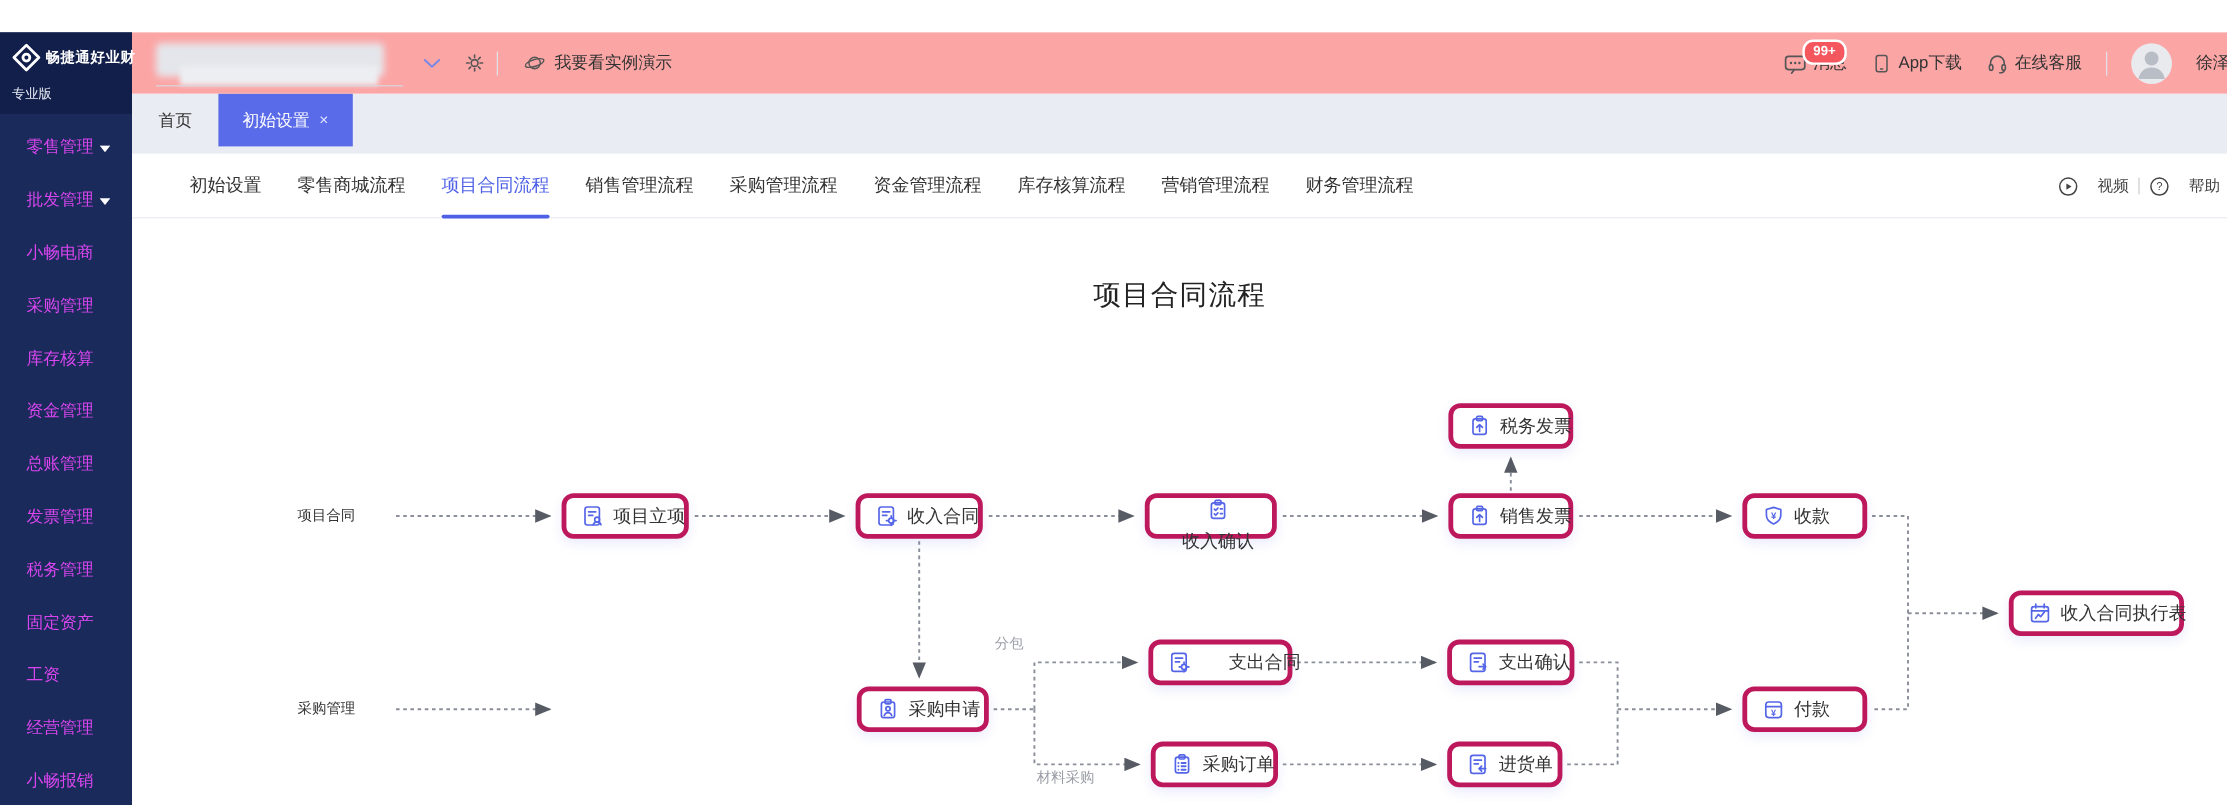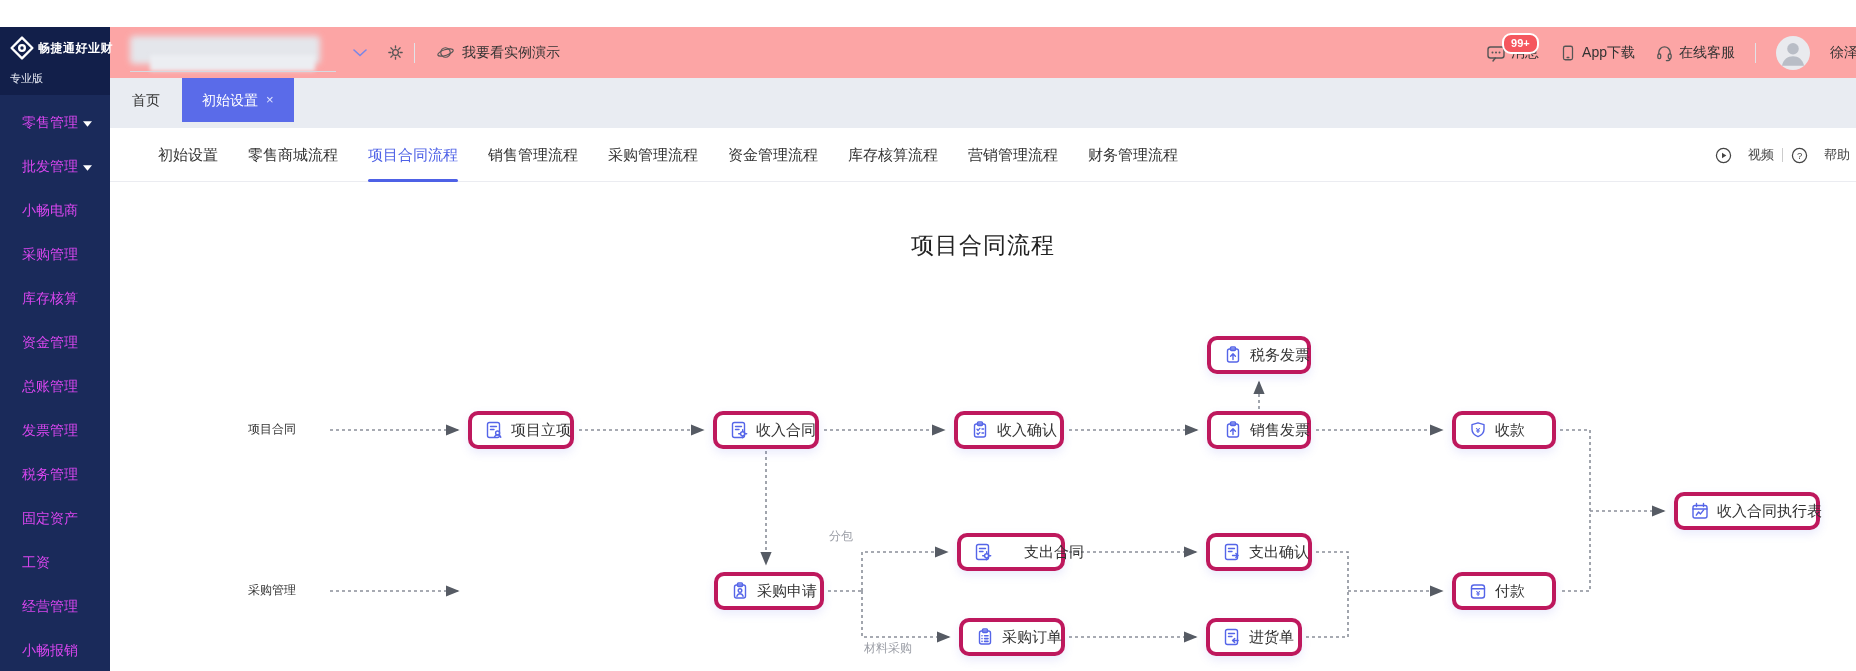--- a/index.html
+++ b/index.html
@@ -290,21 +290,21 @@
         </div>
         <div class="node" style="left: 713px; top: 411px; width: 106px; border-radius: 10px;">
           <svg width="20" height="20" viewBox="0 0 20 20" fill="none" stroke="#5565e8" stroke-width="1.4" stroke-linecap="round" stroke-linejoin="round">
             <rect x="3.5" y="2.5" width="12" height="15" rx="2"></rect>
             <path d="M6.5 6.5h6M6.5 9.5h3.5"></path>
             <circle cx="13.7" cy="13.8" r="2.1"></circle>
             <path d="M13.7 11v-1.2M13.7 17.8v-1.2M16.5 13.8h1.2M10.9 13.8H9.7"></path>
           </svg>
           <span>收入合同</span>
         </div>
-        <div class="node" style="left: 954px; top: 411px; width: 110px;">
+        <div class="node" style="left: 954px; top: 411px; width: 110px; flex-direction: column;">
           <svg width="20" height="20" viewBox="0 0 20 20" fill="none" stroke="#5565e8" stroke-width="1.4" stroke-linecap="round" stroke-linejoin="round">
             <rect x="4.5" y="4" width="11" height="13" rx="2"></rect>
             <rect x="7.5" y="2" width="5" height="3.5" rx="1"></rect>
             <path d="M7 9.3l1.1 1.1 1.8-2M12 9h1.6M7 13.3l1.1 1.1 1.8-2M12 13h1.6"></path>
           </svg>
           <span>收入确认</span>
         </div>
         <div class="node" style="left: 1207px; top: 411px; width: 104px; text-align: center;">
           <svg width="20" height="20" viewBox="0 0 20 20" fill="none" stroke="#5565e8" stroke-width="1.4" stroke-linecap="round" stroke-linejoin="round">
             <rect x="4.5" y="4" width="11" height="13" rx="2"></rect>
@@ -338,21 +338,21 @@
         </div>
         <div class="node" style="left: 714px; top: 572px; width: 110px;">
           <svg width="20" height="20" viewBox="0 0 20 20" fill="none" stroke="#5565e8" stroke-width="1.4" stroke-linecap="round" stroke-linejoin="round">
             <rect x="4.5" y="4" width="11" height="13" rx="2"></rect>
             <rect x="7.5" y="2" width="5" height="3.5" rx="1"></rect>
             <circle cx="10" cy="9.6" r="1.8"></circle>
             <path d="M6.9 15.3c.5-1.6 1.6-2.5 3.1-2.5s2.6.9 3.1 2.5"></path>
           </svg>
           <span>采购申请</span>
         </div>
-        <div class="node" style="left: 957px; top: 533px; width: 108px; gap: 31px;">
+        <div class="node" style="left: 957px; top: 533px; width: 120px; gap: 31px;">
           <svg width="20" height="20" viewBox="0 0 20 20" fill="none" stroke="#5565e8" stroke-width="1.4" stroke-linecap="round" stroke-linejoin="round">
             <rect x="3.5" y="2.5" width="12" height="15" rx="2"></rect>
             <path d="M6.5 6.5h6M6.5 9.5h3.5"></path>
             <circle cx="13.7" cy="13.8" r="2.1"></circle>
             <path d="M13.7 11v-1.2M13.7 17.8v-1.2M16.5 13.8h1.2M10.9 13.8H9.7"></path>
           </svg>
           <span>支出合同</span>
         </div>
         <div class="node" style="left: 1206px; top: 533px; width: 106px;">
           <svg width="20" height="20" viewBox="0 0 20 20" fill="none" stroke="#5565e8" stroke-width="1.4" stroke-linecap="round" stroke-linejoin="round">

